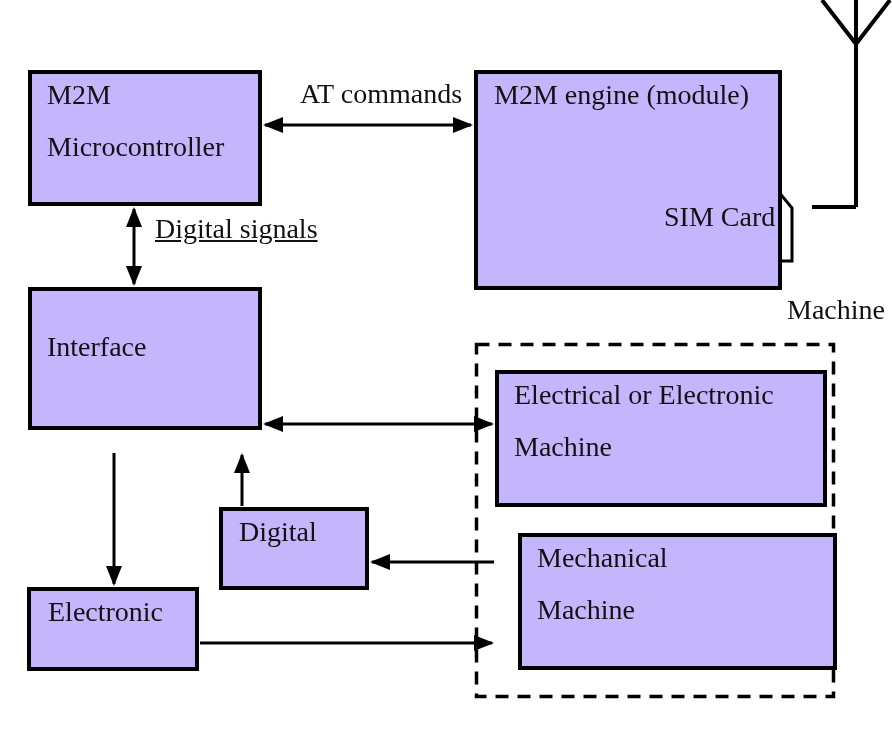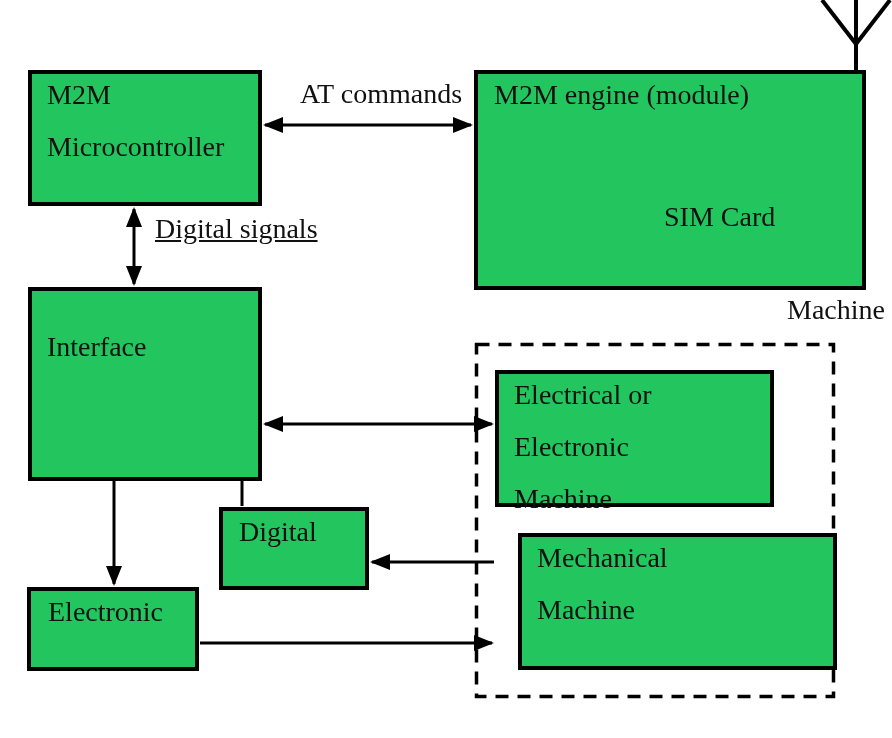--- a/index.html
+++ b/index.html
@@ -20,33 +20,33 @@
     position: absolute;
     left: 0;
     top: 0;
     width: 892px;
     height: 738px;
   }
   .box {
     position: absolute;
     box-sizing: border-box;
     border: 4px solid #000000;
-    background: #22c55e;
+    background: #c4b5fd;
     font-size: 28px;
     line-height: 52px;
   }
   .box .txt {
     margin-top: -5px;
   }
   .box-micro        { left: 28px;  top: 70px;  width: 234px; height: 136px; padding: 0 0 0 15px; }
-  .box-engine       { left: 474px; top: 70px;  width: 392px; height: 220px; padding: 0 0 0 16px; }
-  .box-interface    { left: 28px;  top: 287px; width: 234px; height: 194px; padding: 35px 0 0 15px; }
+  .box-engine       { left: 474px; top: 70px;  width: 308px; height: 220px; padding: 0 0 0 16px; }
+  .box-interface    { left: 28px;  top: 287px; width: 234px; height: 143px; padding: 35px 0 0 15px; }
   .box-sensors      { left: 219px; top: 507px; width: 150px; height: 83px;  padding: 0 0 0 16px; }
   .box-controller   { left: 27px;  top: 587px; width: 172px; height: 84px;  padding: 0 0 0 17px; }
-  .box-electrical   { left: 495px; top: 370px; width: 279px; height: 137px; padding: 0 0 0 15px; }
+  .box-electrical   { left: 495px; top: 370px; width: 332px; height: 137px; padding: 0 0 0 15px; }
   .box-mechanical   { left: 518px; top: 533px; width: 319px; height: 137px; padding: 0 0 0 15px; }
   .flabel {
     position: absolute;
     font-size: 28px;
     line-height: 32px;
     white-space: nowrap;
   }
   .lbl-at       { left: 300px; top: 78px; }
   .lbl-digital  { left: 155px; top: 213px; text-decoration: underline; }
   .lbl-machine  { left: 787px; top: 294px; }

